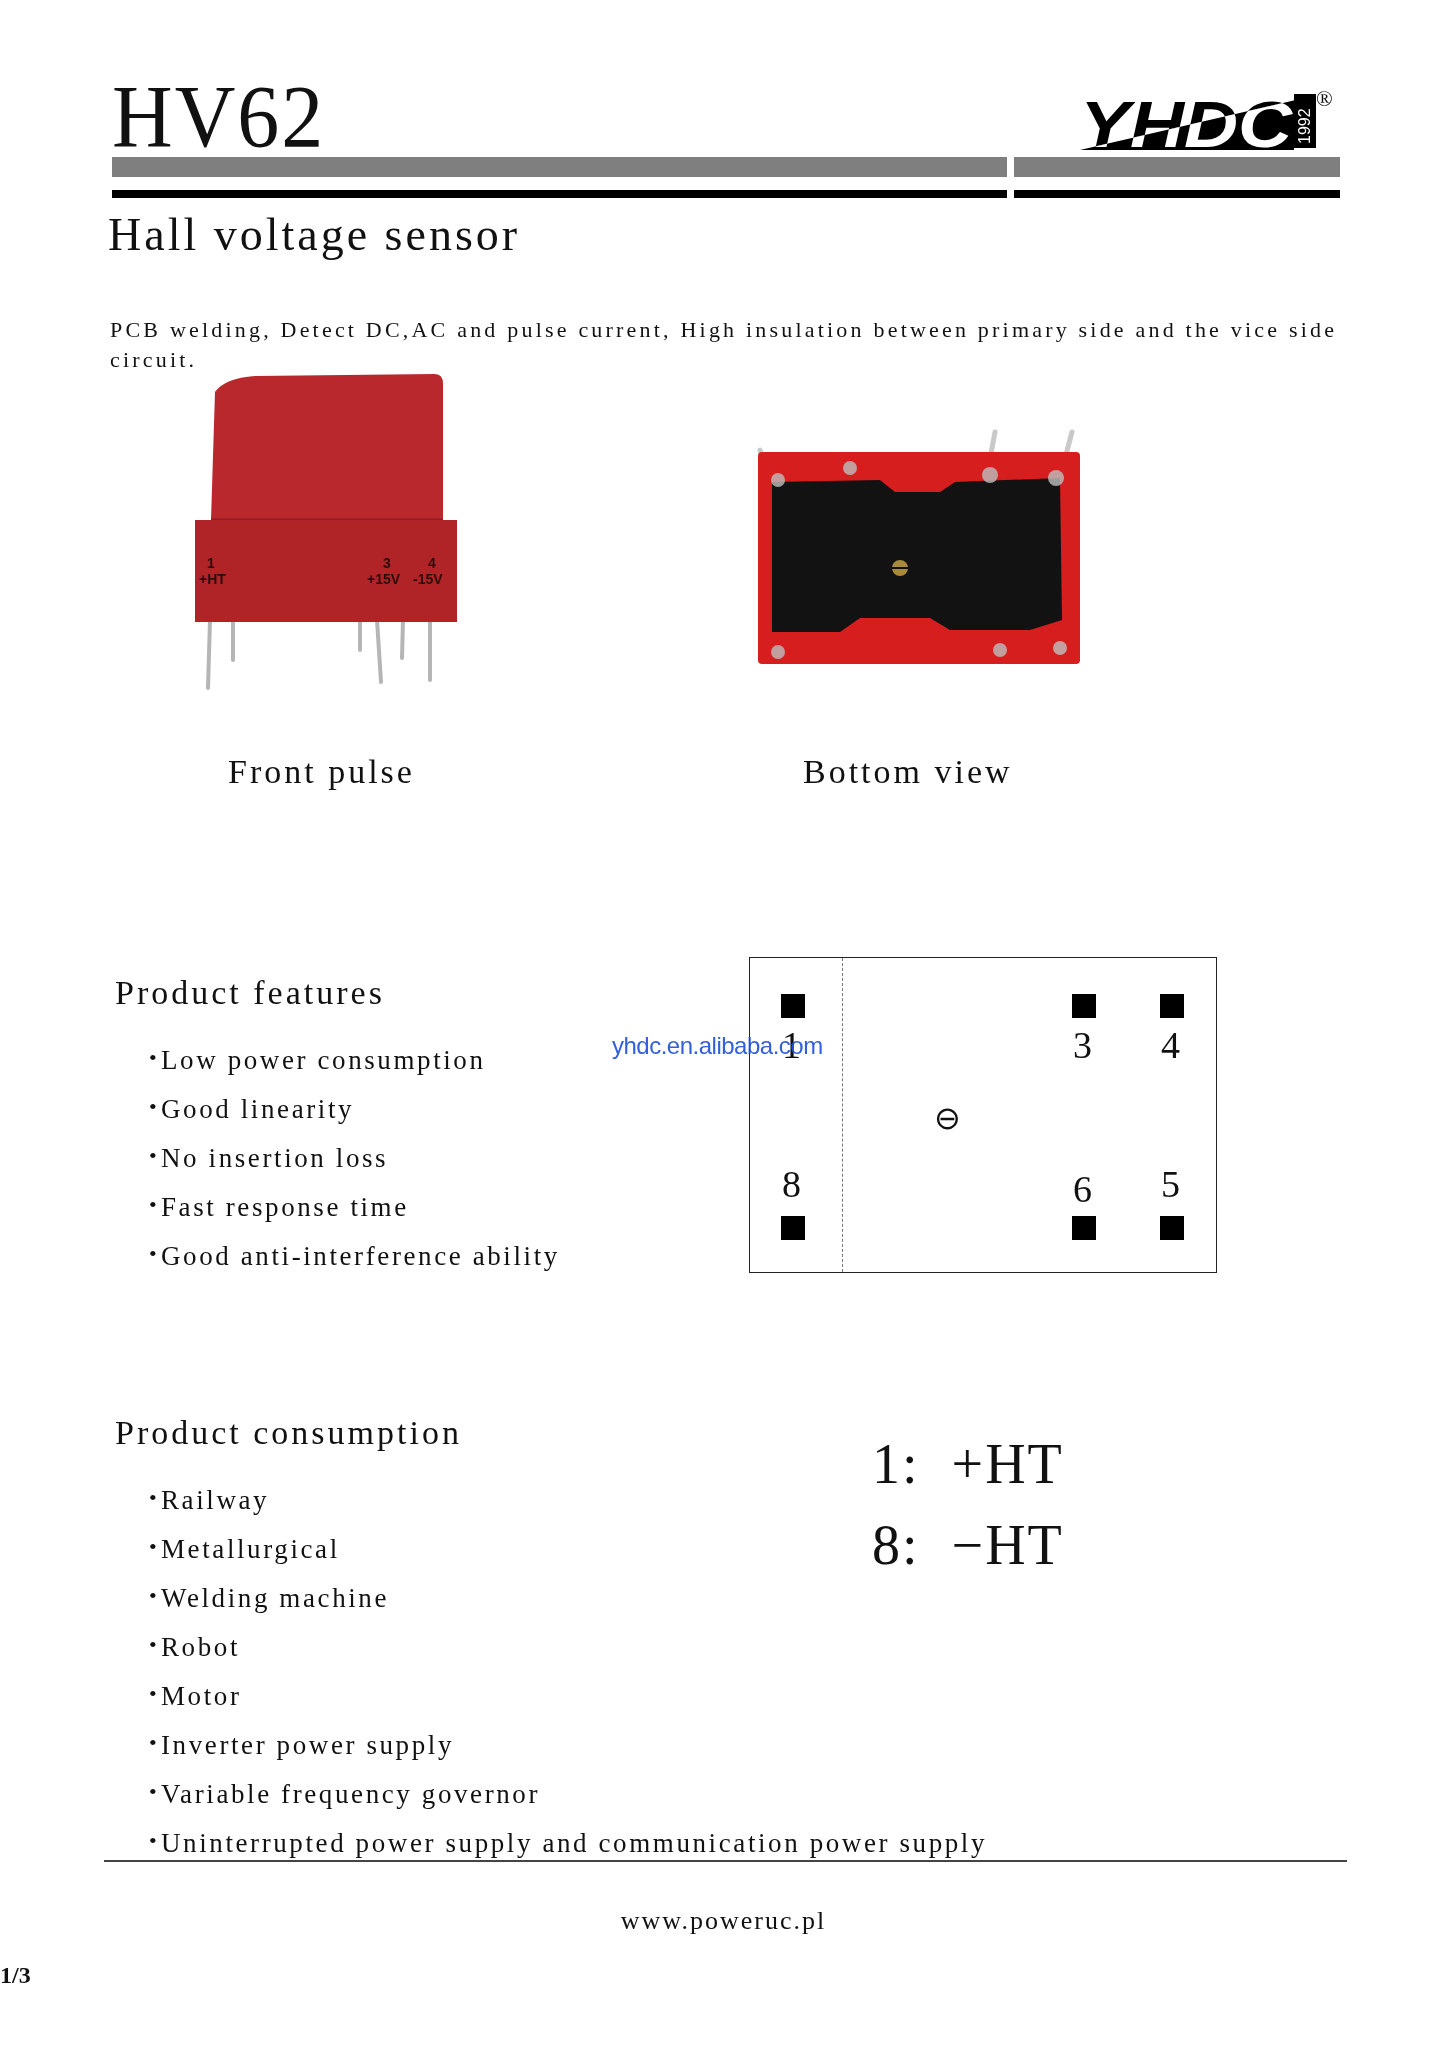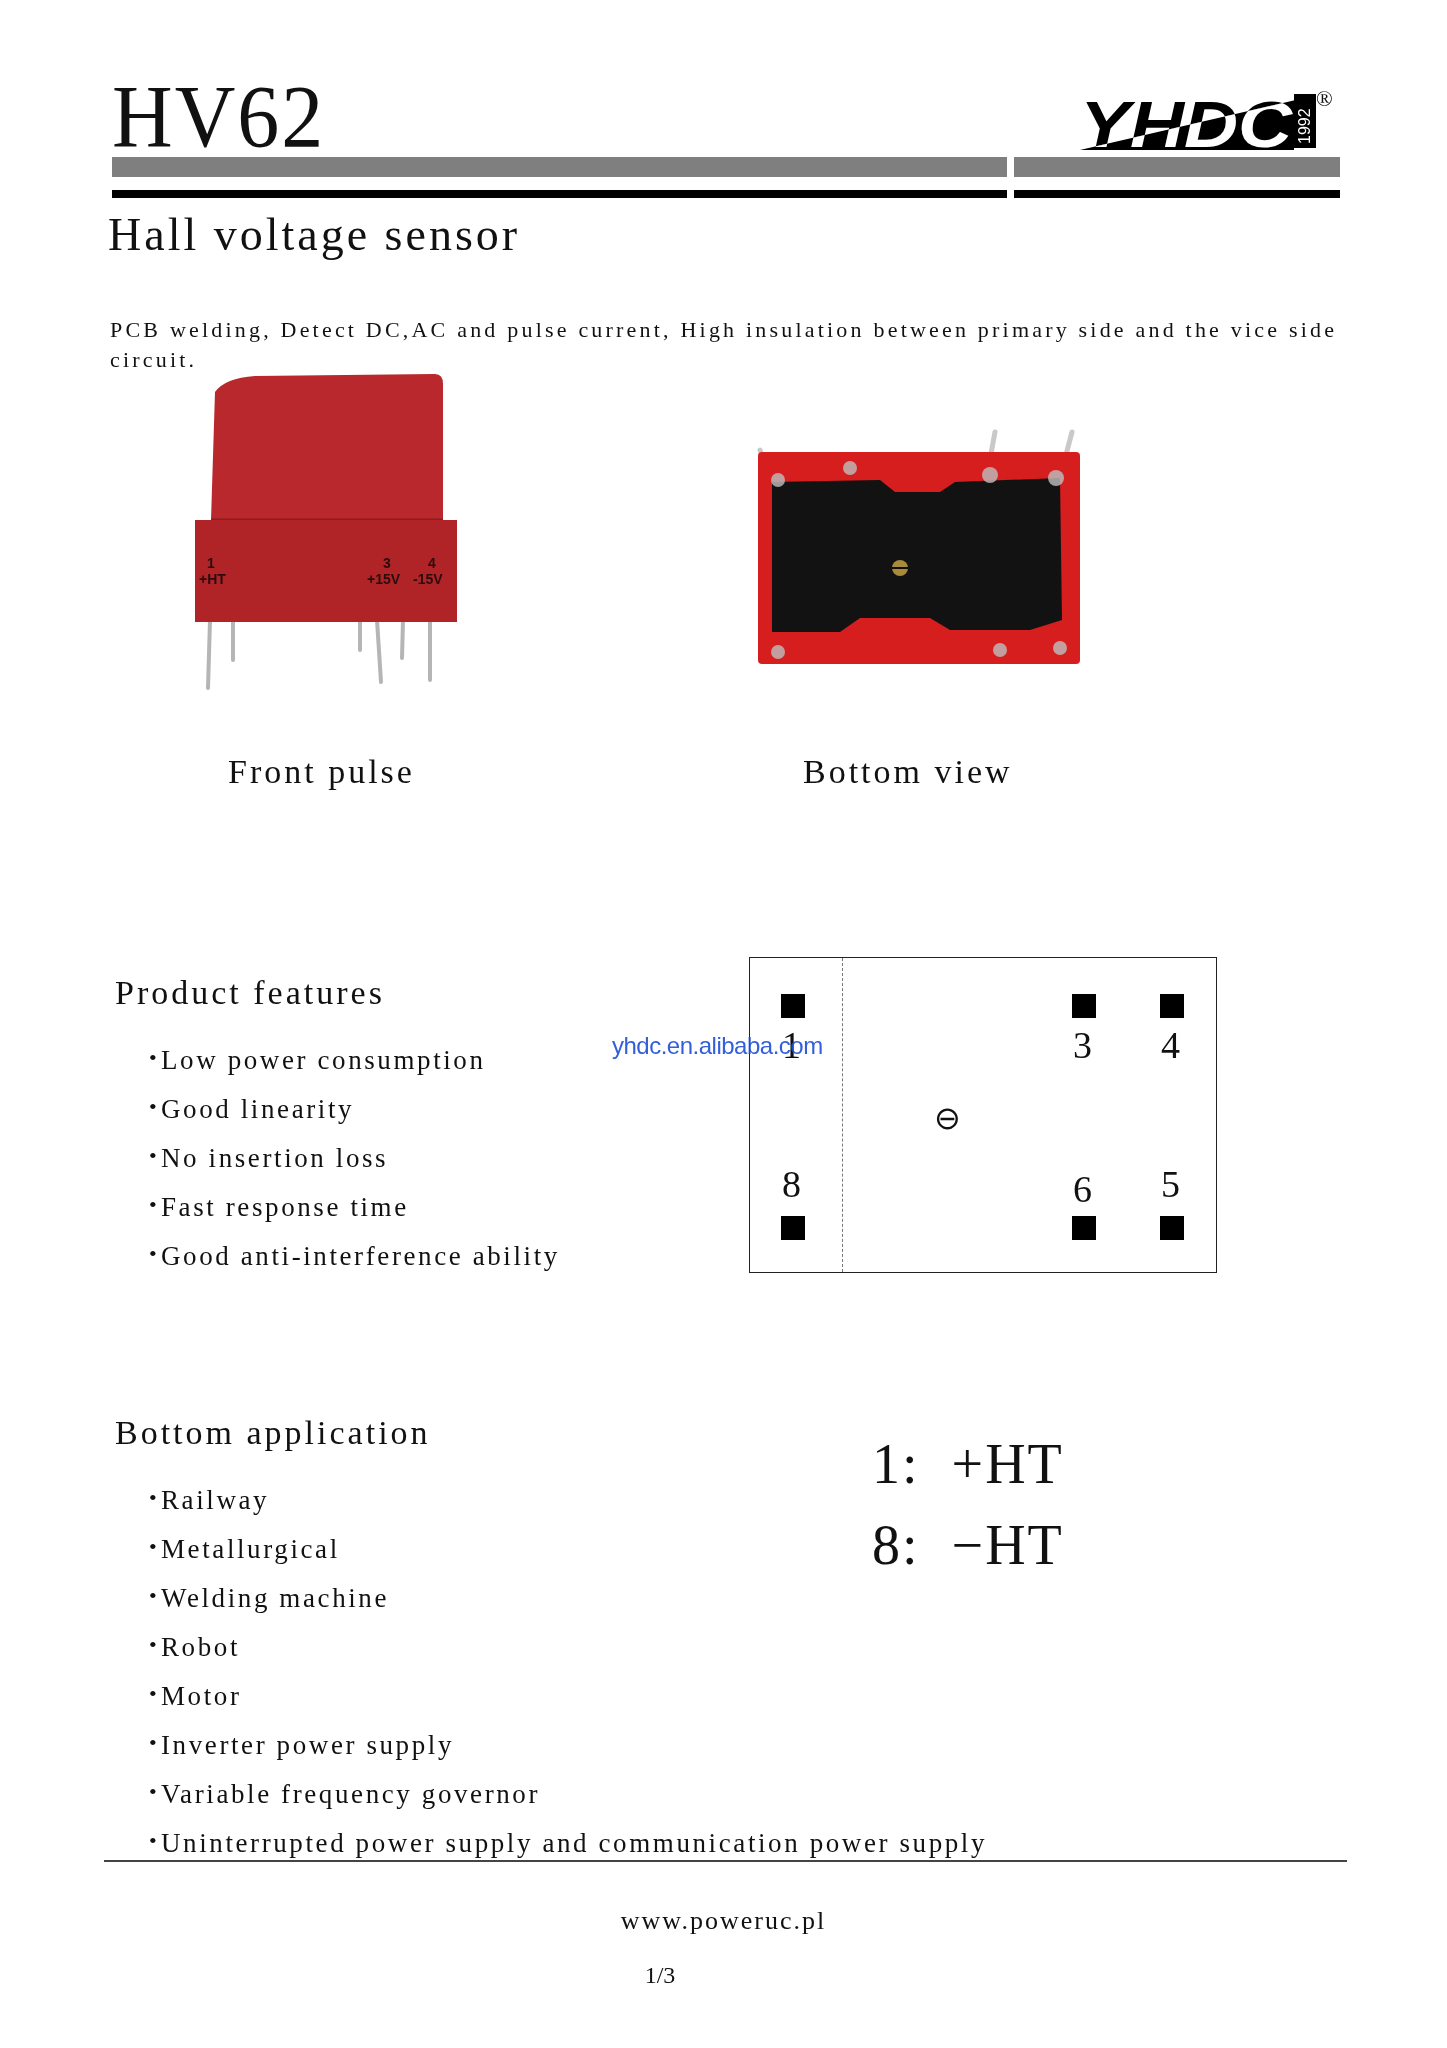--- a/index.html
+++ b/index.html
@@ -43,21 +43,21 @@
     .dash-line { position: absolute; left: 92px; top: 0; bottom: 0; width: 0; border-left: 1px dashed #777; }
     .watermark {
       left: 612px; top: 1032px; font-family: "Liberation Sans", sans-serif; font-size: 24px; color: #1d4ed8;
       letter-spacing: -0.5px; opacity: 0.9;
     }
     .pin-legend { font-size: 56px; line-height: 1; letter-spacing: 2px; white-space: pre; }
 
     
     .footer-rule { left: 104px; top: 1860px; width: 1243px; height: 2px; background: #444; }
     .footer-url { left: 0; width: 1447px; top: 1906px; text-align: center; font-size: 26px; letter-spacing: 2px; }
-    .footer-page { left: 0; width: 1320px; top: 1962px; text-align: center; font-size: 24px; }
+    .footer-page { left: 0; width: 1320px; top: 1962px; text-align: left; font-size: 24px; font-weight: bold; }
   </style>
 </head>
 <body>
 
 <div class="abs model-title">HV62</div>
 
 <div class="abs logo">
   <svg width="250" height="58" viewBox="0 0 250 58">
     <defs>
       <clipPath id="lower">
@@ -172,21 +172,21 @@
 </div>
 <div class="abs watermark">yhdc.en.alibaba.com</div>
 
 <div class="abs pin-legend" style="left:840px; top:1380px;">
   <span>1:</span><span>  </span><span>+HT</span>
 </div>
 <div class="abs pin-legend" style="left:840px; top:1461px;">
   <span>8:</span><span>  </span><span>−HT</span>
 </div>
 
-<div class="abs section-title" style="left:115px; top:1416px;">Bottom application</div>
+<div class="abs section-title" style="left:115px; top:1416px;">Product consumption</div>
 <ul class="abs bullet-list" style="left:134px; top:1458px;">
   <li><span class="dot">•</span><span>Railway</span></li>
   <li><span class="dot">•</span><span>Metallurgical</span></li>
   <li><span class="dot">•</span><span>Welding machine</span></li>
   <li><span class="dot">•</span><span>Robot</span></li>
   <li><span class="dot">•</span><span>Motor</span></li>
   <li><span class="dot">•</span><span>Inverter power supply</span></li>
   <li><span class="dot">•</span><span>Variable frequency governor</span></li>
   <li><span class="dot">•</span><span>Uninterrupted power supply and communication power supply</span></li>
 </ul>

